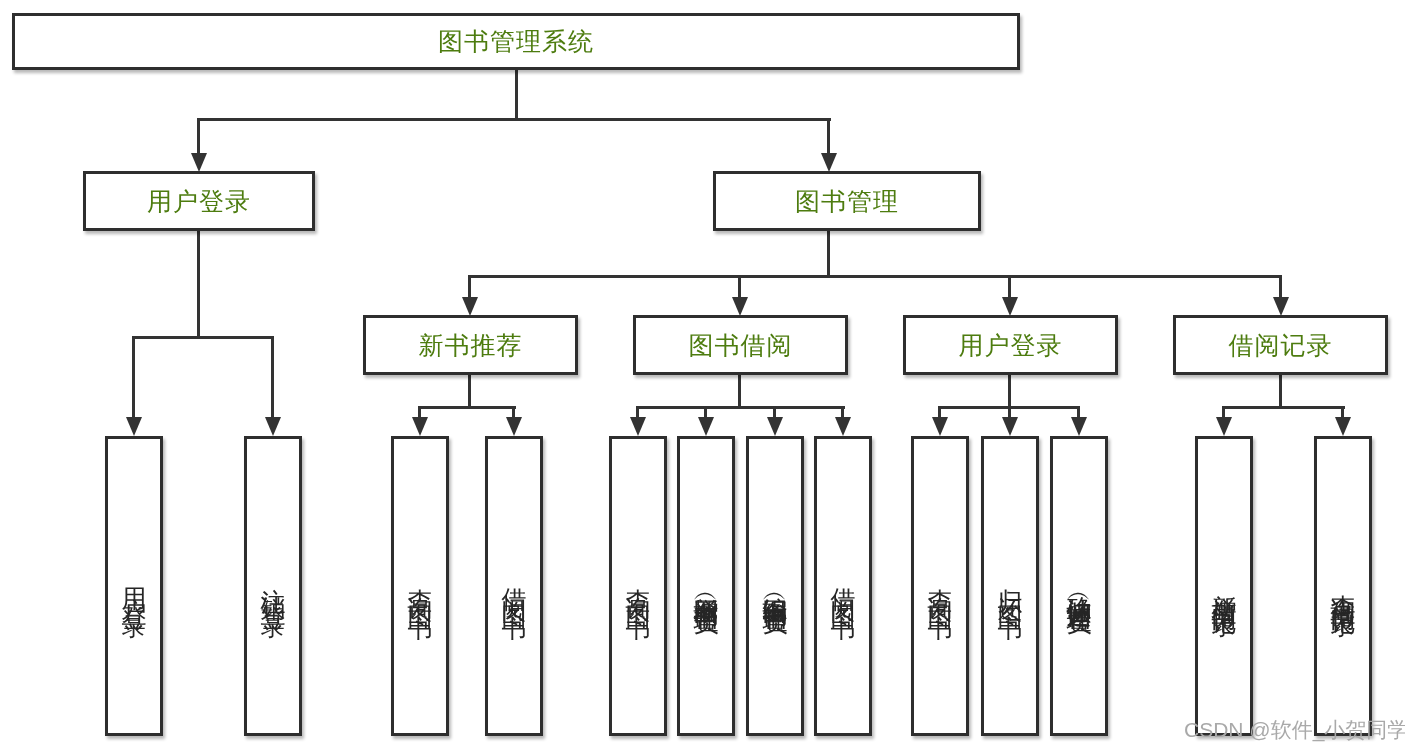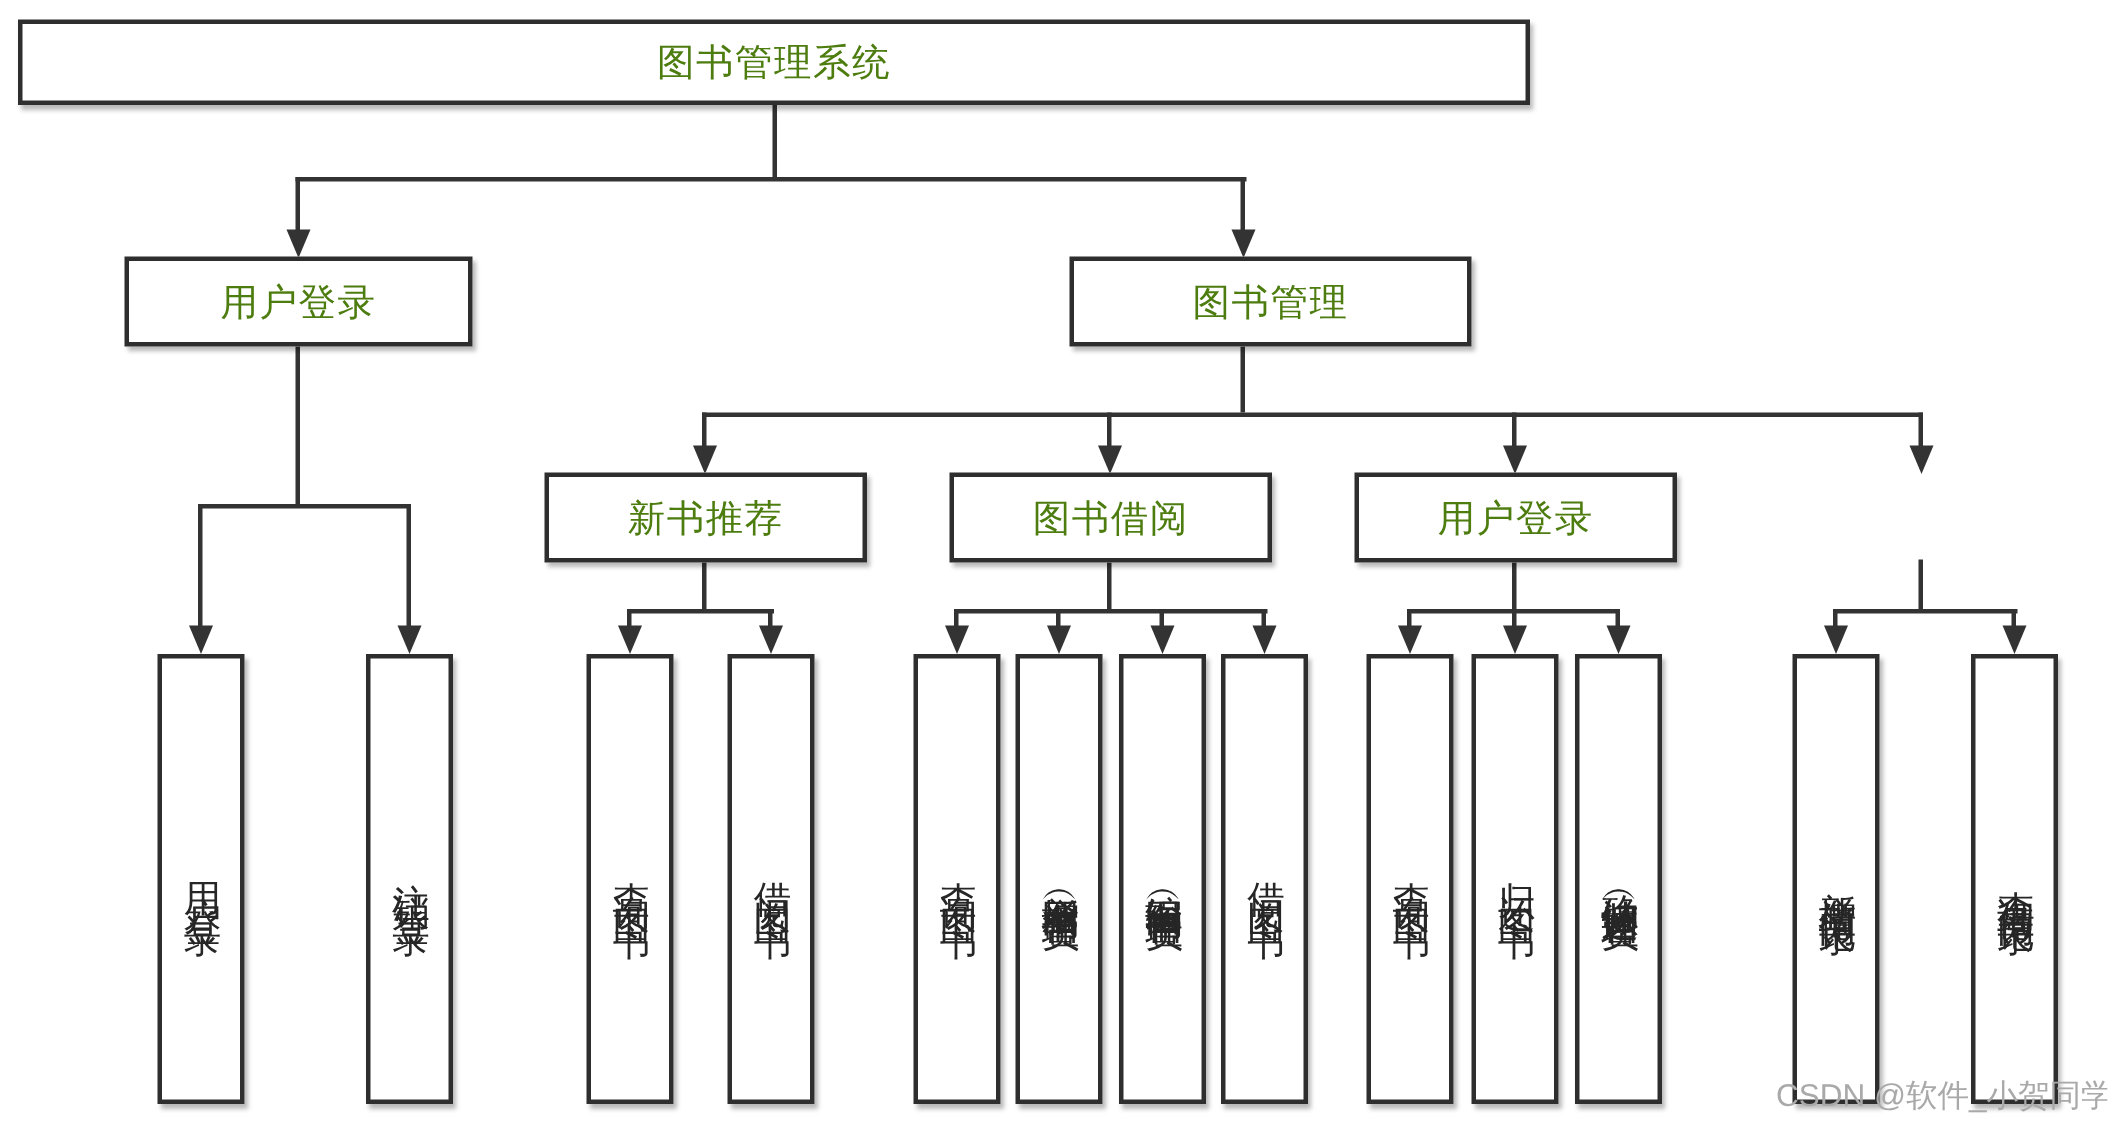--- a/index.html
+++ b/index.html
@@ -87,20 +87,23 @@
   </div>
 
   <div class="box" style="left:363px;top:315px;width:215px;height:60px">
     <span class="label-h">新书推荐</span>
   </div>
   <div class="box" style="left:633px;top:315px;width:215px;height:60px">
     <span class="label-h">图书借阅</span>
   </div>
   <div class="box" style="left:903px;top:315px;width:215px;height:60px">
     <span class="label-h">用户登录</span>
+  </div>
+  <div class="box" style="left:1173px;top:315px;width:215px;height:60px">
+    <span class="label-h">借阅记录</span>
   </div>
 
   <div class="box" style="left:105px;top:436px;width:58px;height:300px">
     <span class="label-v sp-wide">用户登录</span>
   </div>
   <div class="box" style="left:244px;top:436px;width:58px;height:300px">
     <span class="label-v sp-wide">注销登录</span>
   </div>
 
   <div class="box" style="left:391px;top:436px;width:58px;height:300px">

